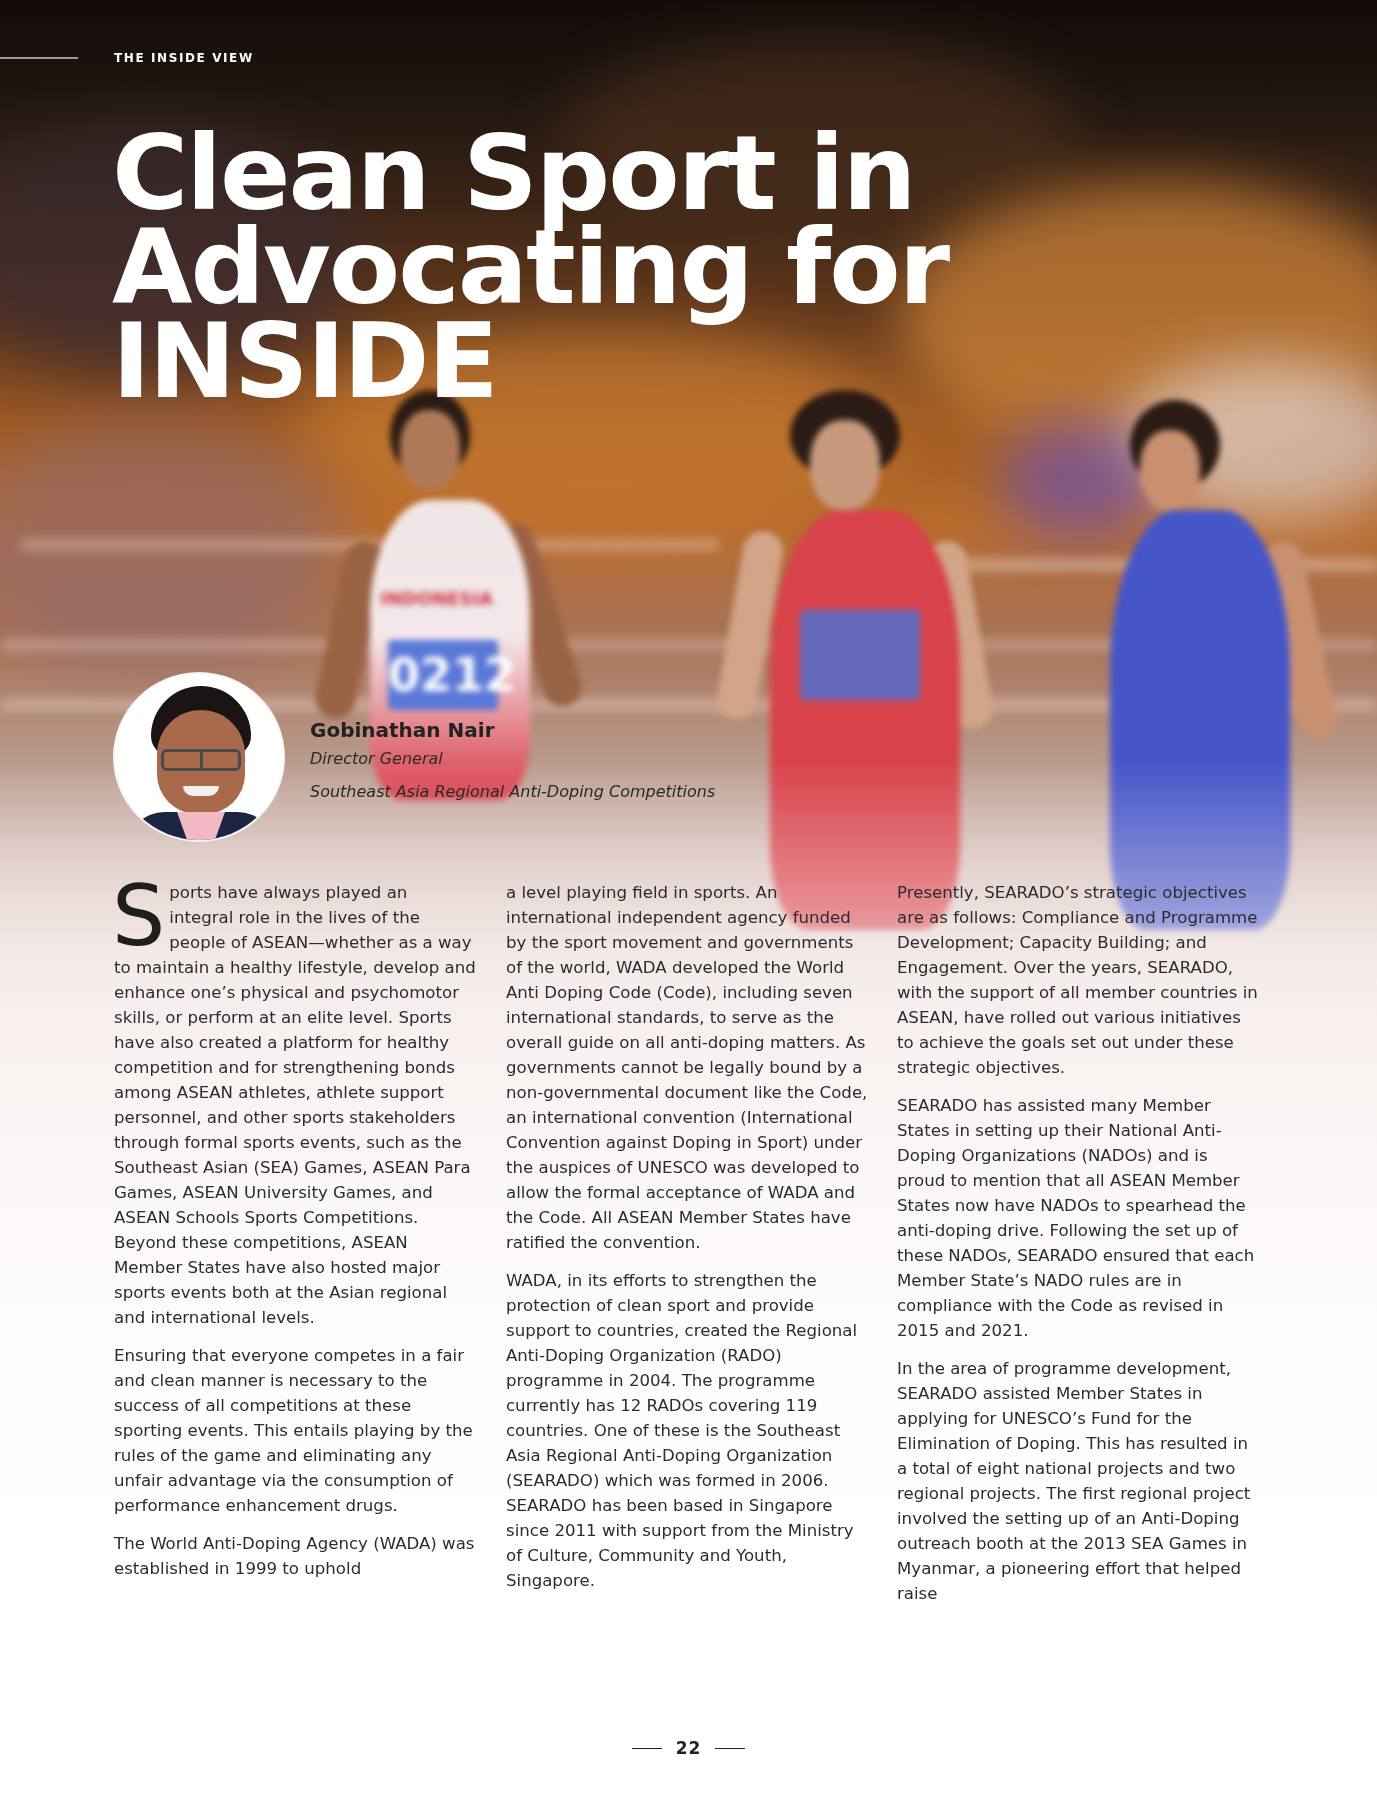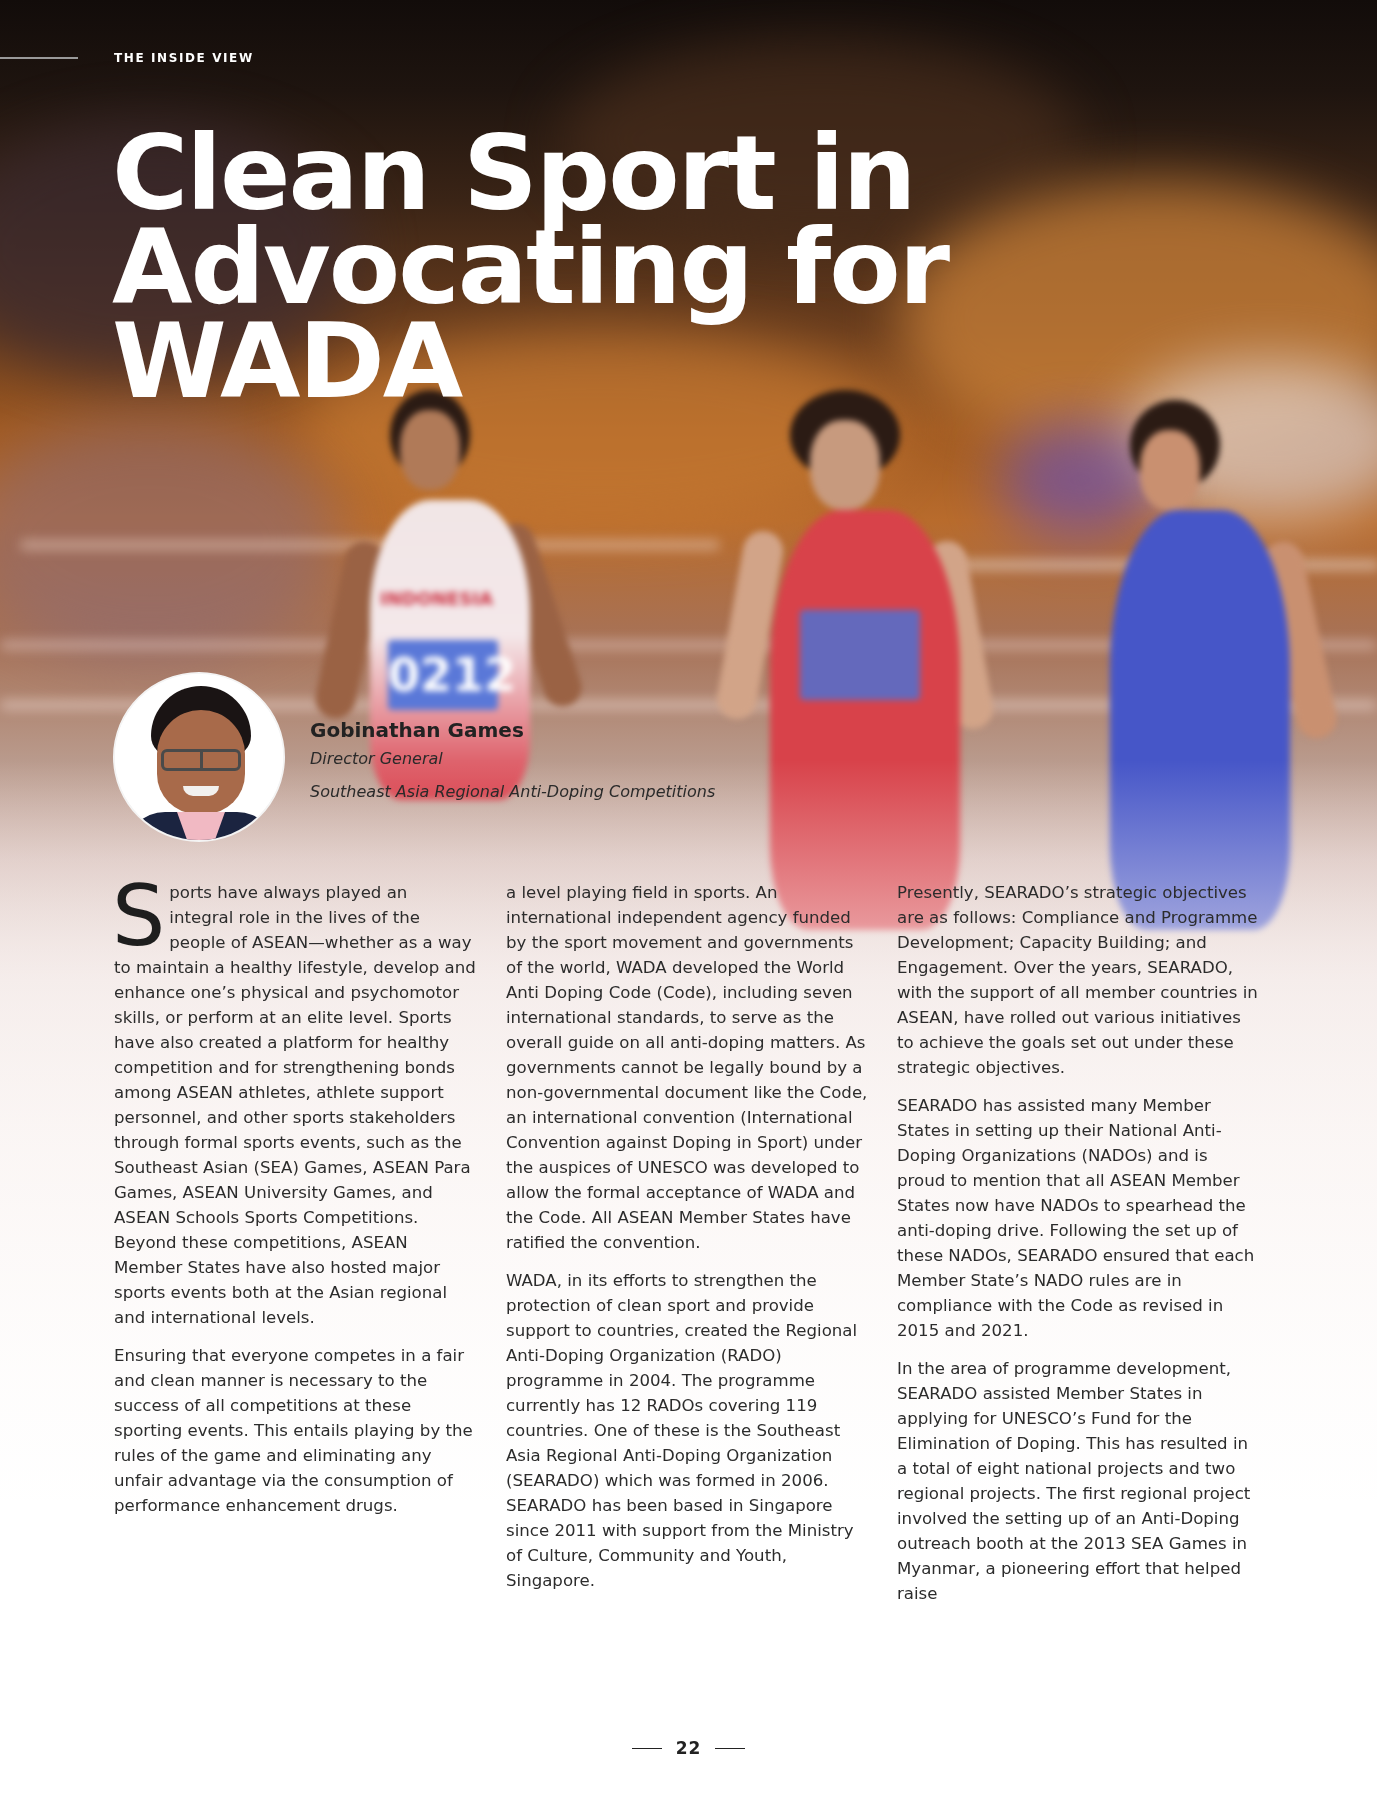--- a/index.html
+++ b/index.html
@@ -121,41 +121,42 @@
 
   <div class="fade"></div>
 </div>
 
 <div class="kicker-line"></div>
 <div class="kicker">THE INSIDE VIEW</div>
 
 <h1 class="title">
   <span>Clean Sport in</span>
   <span>Advocating for</span>
-  <span>WADA</span>
+  <span>INSIDE</span>
 </h1>
 
 <div class="avatar">
   <div class="bg"></div>
   <div class="hair"></div>
   <div class="face"></div>
   <div class="glasses"></div>
   <div class="smile"></div>
   <div class="suit"></div>
   <div class="shirt"></div>
 </div>
-<div class="author-name">Gobinathan Games</div>
+<div class="author-name">Gobinathan Nair</div>
 <div class="author-role">Director General</div>
 <div class="author-org">Southeast Asia Regional Anti-Doping Competitions</div>
 
 <div class="col col-1">
   <p>
     <span class="dropcap">S</span><span>ports have always played an integral role in the lives of the people of ASEAN—whether as a way to maintain a healthy lifestyle, develop and enhance one’s physical and psychomotor skills, or perform at an elite level. Sports have also created a platform for healthy competition and for strengthening bonds among ASEAN athletes, athlete support personnel, and other sports stakeholders through formal sports events, such as the Southeast Asian (SEA) Games, ASEAN Para Games, ASEAN University Games, and ASEAN Schools Sports Competitions. Beyond these competitions, ASEAN Member States have also hosted major sports events both at the Asian regional and international levels.</span>
   </p>
   <p>Ensuring that everyone competes in a fair and clean manner is necessary to the success of all competitions at these sporting events. This entails playing by the rules of the game and eliminating any unfair advantage via the consumption of performance enhancement drugs.</p>
+  <p>The World Anti-Doping Agency (WADA) was established in 1999 to uphold</p>
 </div>
 
 <div class="col col-2">
   <p>a level playing field in sports. An international independent agency funded by the sport movement and governments of the world, WADA developed the World Anti Doping Code (Code), including seven international standards, to serve as the overall guide on all anti-doping matters. As governments cannot be legally bound by a non-governmental document like the Code, an international convention (International Convention against Doping in Sport) under the auspices of UNESCO was developed to allow the formal acceptance of WADA and the Code. All ASEAN Member States have ratified the convention.</p>
   <p>WADA, in its efforts to strengthen the protection of clean sport and provide support to countries, created the Regional Anti-Doping Organization (RADO) programme in 2004. The programme currently has 12 RADOs covering 119 countries. One of these is the Southeast Asia Regional Anti-Doping Organization (SEARADO) which was formed in 2006. SEARADO has been based in Singapore since 2011 with support from the Ministry of Culture, Community and Youth, Singapore.</p>
 </div>
 
 <div class="col col-3">
   <p>Presently, SEARADO’s strategic objectives are as follows: Compliance and Programme Development; Capacity Building; and Engagement. Over the years, SEARADO, with the support of all member countries in ASEAN, have rolled out various initiatives to achieve the goals set out under these strategic objectives.</p>
   <p>SEARADO has assisted many Member States in setting up their National Anti-Doping Organizations (NADOs) and is proud to mention that all ASEAN Member States now have NADOs to spearhead the anti-doping drive. Following the set up of these NADOs, SEARADO ensured that each Member State’s NADO rules are in compliance with the Code as revised in 2015 and 2021.</p>

